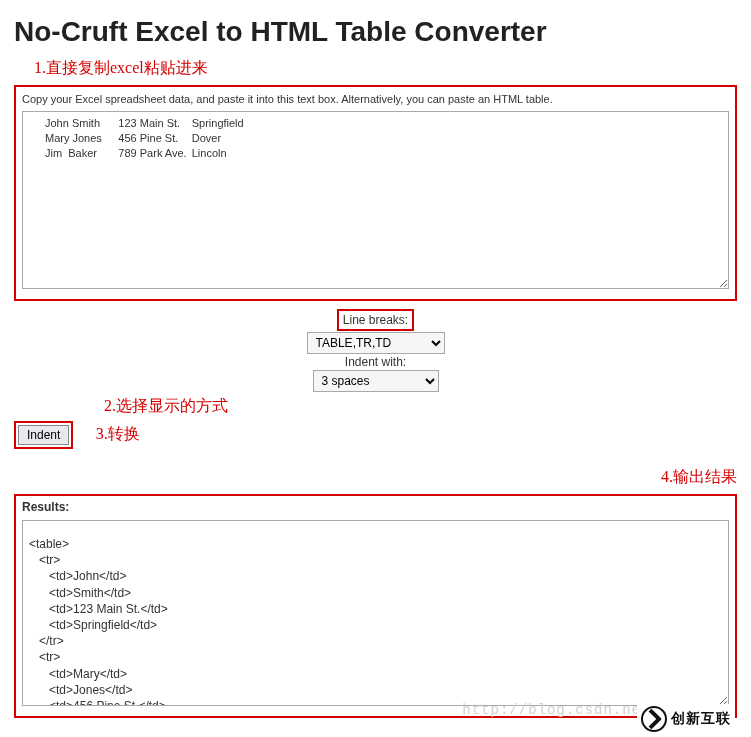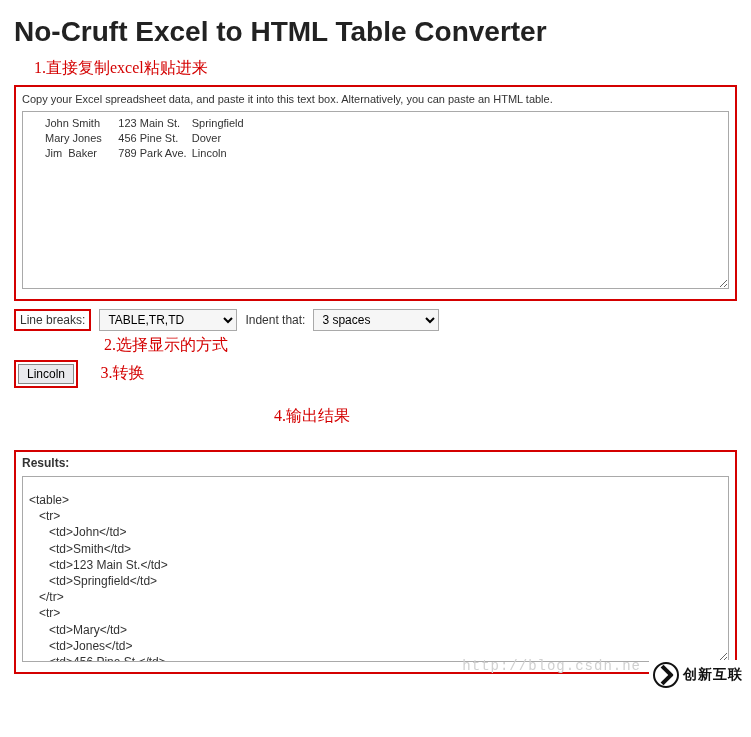--- a/index.html
+++ b/index.html
@@ -51,22 +51,23 @@
     padding: 4px 22px;
     border: 1px solid #a9a9a9;
     background: #fff;
     color: #333;
     line-height: 1.35;
   }
   .opts-row {
     margin-top: 8px;
     display: flex;
     align-items: center;
-    gap: 8px;
-    font-size: 12px;
+    gap: 1px;
+    font-size: 12px;
+    flex-direction: column;
   }
   .lb-box {
     border: 2px solid #d40000;
     padding: 2px 4px;
     font-size: 12px;
   }
   select {
     font-size: 12px;
     height: 22px;
     border: 1px solid #a9a9a9;
@@ -83,21 +84,21 @@
     margin-top: 2px;
   }
   button.convert {
     font-size: 12px;
     padding: 2px 8px;
     background: #e9e9ed;
     border: 1px solid #888;
     cursor: pointer;
   }
   .anno3 { display: inline-block; margin-left: 18px; vertical-align: middle; }
-  .anno4 { text-align: left; margin: 18px 0 23px 260px; }
+  .anno4 { text-align: right; margin: 18px 0 6px 260px; }
   .results-box {
     border: 2px solid #d40000;
     padding: 4px 6px 6px 6px;
   }
   .results-label {
     font-size: 12px;
     font-weight: bold;
     margin-bottom: 6px;
   }
   .ta-out {
@@ -119,21 +120,21 @@
     right: 110px;
     bottom: 20px;
     color: #d0d0d0;
     font-size: 14px;
     letter-spacing: 1px;
     font-family: "Courier New", monospace;
     pointer-events: none;
   }
   .brand {
     position: absolute;
-    right: 4px;
+    right: 16px;
     bottom: 4px;
     display: flex;
     align-items: center;
     gap: 4px;
     background: #fff;
     padding: 2px 4px;
   }
   .brand-logo {
     width: 26px; height: 26px;
     border: 2px solid #111;
@@ -164,31 +165,31 @@
     <textarea class="ta" style="">John Smith	123 Main St.	Springfield
 Mary Jones	456 Pine St.	Dover
 Jim  Baker	789 Park Ave.	Lincoln</textarea>
   </div>
 
   <div class="opts-row">
     <span class="lb-box">Line breaks:</span>
     <select class="sel-lb">
       <option>TABLE,TR,TD</option>
     </select>
-    <span>Indent that:</span>
+    <span>Indent with:</span>
     <select class="sel-in">
       <option>3 spaces</option>
     </select>
   </div>
 
   <div class="anno anno2">2.选择显示的方式</div>
 
   <div>
     <span class="convert-wrap">
-      <button class="convert">Lincoln</button>
+      <button class="convert">Indent</button>
     </span>
     <span class="anno anno3">3.转换</span>
   </div>
 
   <div class="anno anno4">4.输出结果</div>
 
   <div class="results-box">
     <div class="results-label">Results:</div>
     <textarea class="ta-out" style="">&lt;table&gt;
    &lt;tr&gt;

